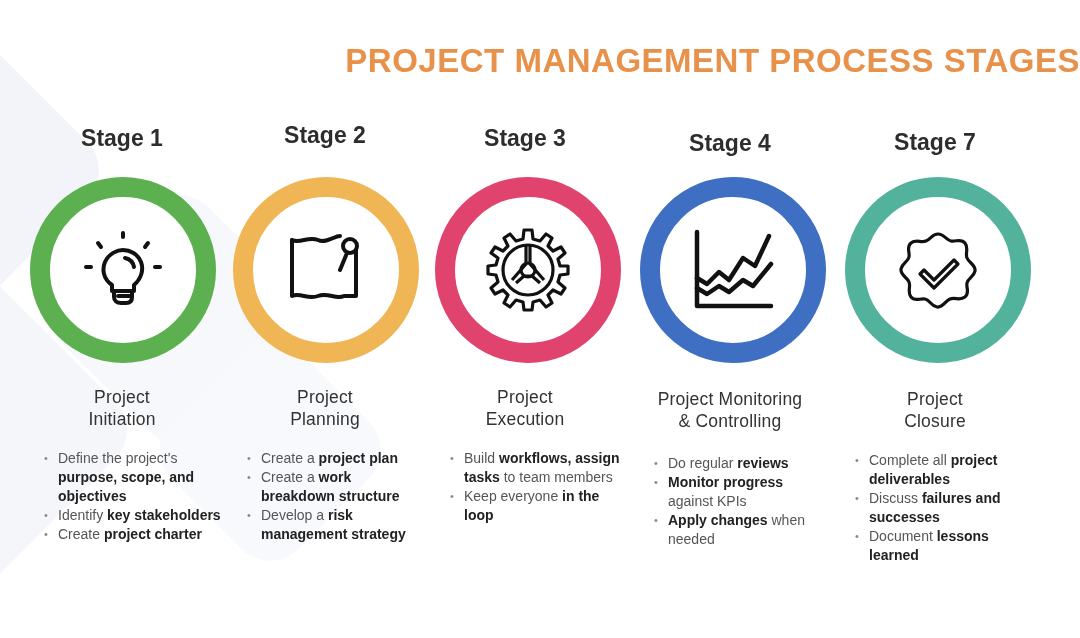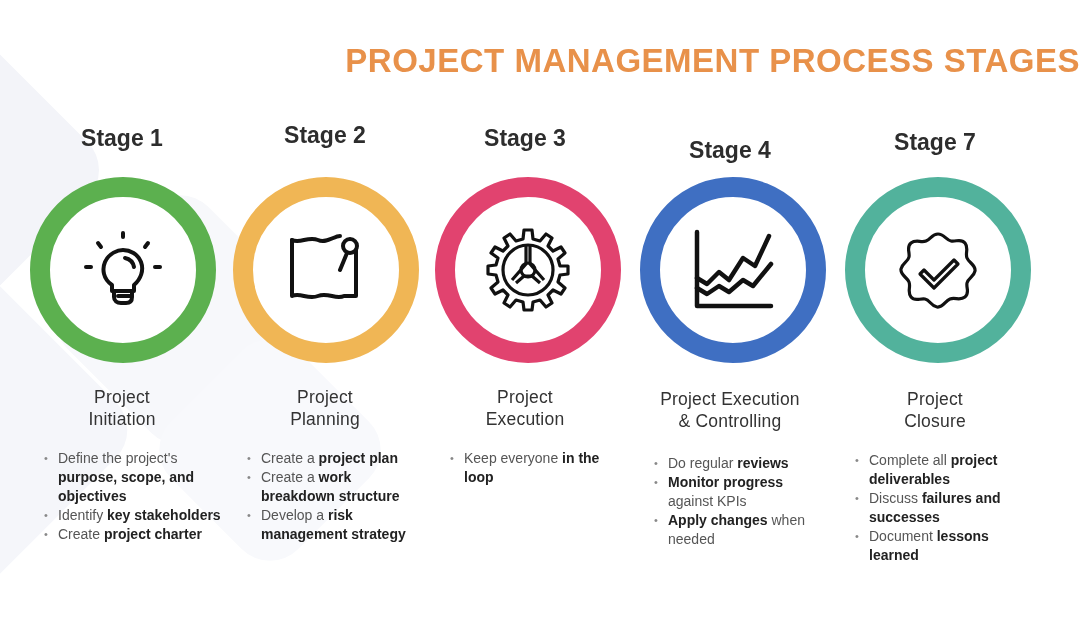--- a/index.html
+++ b/index.html
@@ -172,35 +172,36 @@
       <circle cx="48" cy="48" r="25"></circle>
       <path d="M46 24 L46 42 L32 58 M50 24 L50 42 L64 58 M36 61 L44 54 L52 54 L60 61"></path>
       <circle cx="48" cy="48" r="7"></circle>
     </svg>
   </div>
   <div class="stage-name" style="top:386px;">
     <div>Project</div>
     <div>Execution</div>
   </div>
   <ul class="bullets" style="top:449px; left:25px; width:170px;">
+    <li><span>Build </span><b>workflows, assign tasks</b><span> to team members</span></li>
     <li><span>Keep everyone </span><b>in the loop</b><span></span></li>
   </ul>
 </div>
 
 <div class="stage" style="left:630px;">
-  <div class="stage-label" style="top:137px;">Stage 4</div>
+  <div class="stage-label" style="top:130px;">Stage 4</div>
   <div class="ring" style="top:177px; left:10px; border-color:#3f6fc2;">
     <svg width="96" height="96" viewBox="0 0 96 96" fill="none" stroke="#111" stroke-width="4.5" stroke-linecap="round" stroke-linejoin="round">
       <path d="M12 10 L12 84 L86 84"></path>
       <path d="M12 56 L22 62 L34 50 L44 58 L58 36 L70 44 L84 14"></path>
       <path d="M12 66 L22 72 L34 64 L44 70 L58 58 L68 64 L86 42"></path>
     </svg>
   </div>
   <div class="stage-name" style="top:388px;">
-    <div>Project Execution</div>
+    <div>Project Monitoring</div>
     <div>&amp; Controlling</div>
   </div>
   <ul class="bullets" style="top:454px; left:24px; width:175px;">
     <li><span>Do regular </span><b>reviews</b><span></span></li>
     <li><span></span><b>Monitor progress</b><span> against KPIs</span></li>
     <li><span></span><b>Apply changes</b><span> when needed</span></li>
   </ul>
 </div>
 
 <div class="stage" style="left:835px;">

